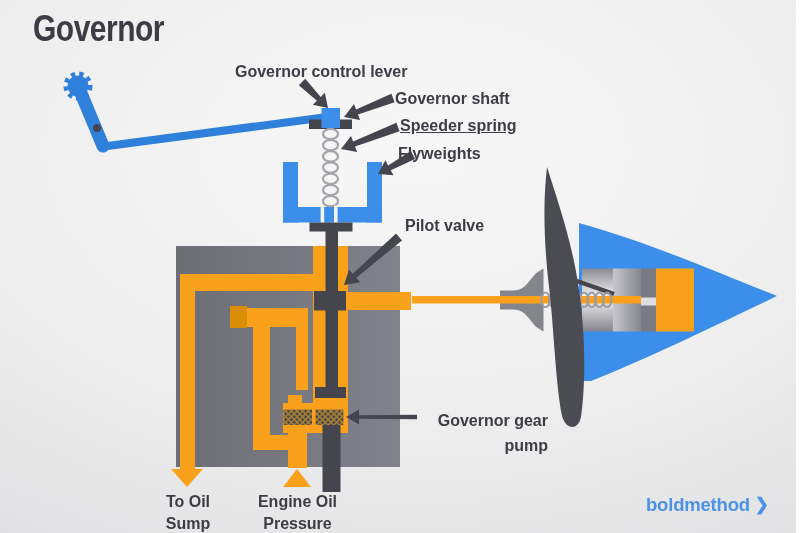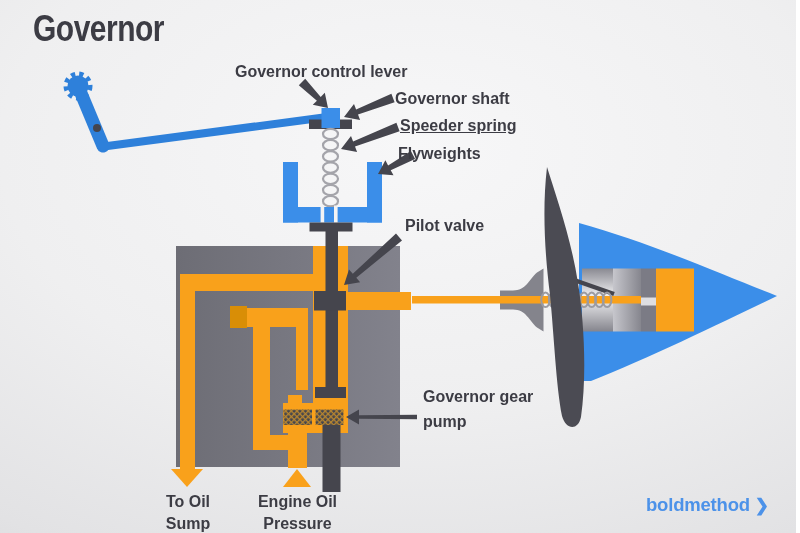--- a/index.html
+++ b/index.html
@@ -24,25 +24,25 @@
   .lbl{
     position:absolute;color:var(--label-gray);font-weight:700;
     font-size:16px;line-height:19px;white-space:nowrap;
   }
   .lbl.wrap{white-space:normal;}
   .title{
     position:absolute;left:33px;top:10px;color:var(--label-gray);
     font-weight:700;font-size:30px;line-height:30px;letter-spacing:-0.5px;
     transform:scaleY(1.22);transform-origin:top left;
   }
-  .gearpump{left:423px;top:384px;width:125px;line-height:25px;}
+  .gearpump{left:423px;top:408px;width:125px;line-height:25px;text-align:right;}
   .flowlbl{line-height:22px;text-align:center;}
   .logo{
     position:absolute;left:646px;top:494px;color:var(--logo-blue);
-    font-weight:700;font-size:18.5px;letter-spacing:-0.2px;display:flex;align-items:center;
+    font-weight:700;font-size:18.5px;letter-spacing:-0.2px;display:flex;
   }
   .logo .chev{margin-left:5px;font-size:17px;}
 </style>
 </head>
 <body>
 
 <div class="stage">
 
   <svg class="diagram" width="800" height="533" viewBox="0 0 800 533">
     <defs>

